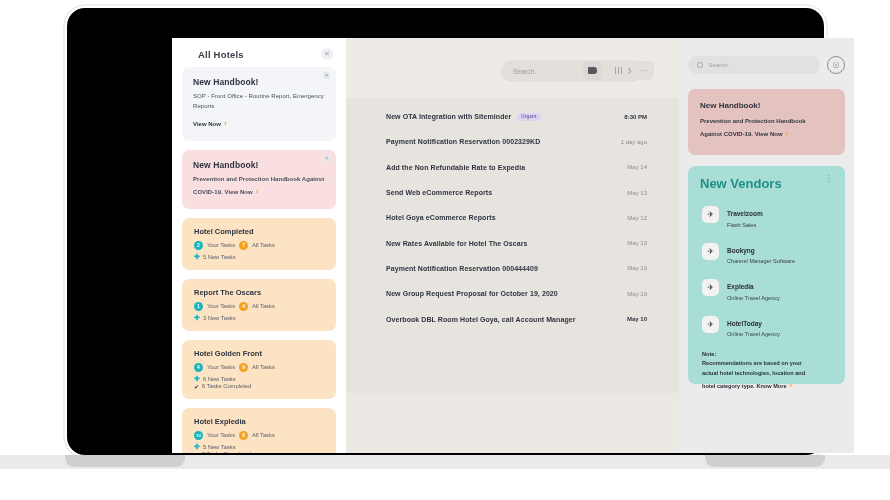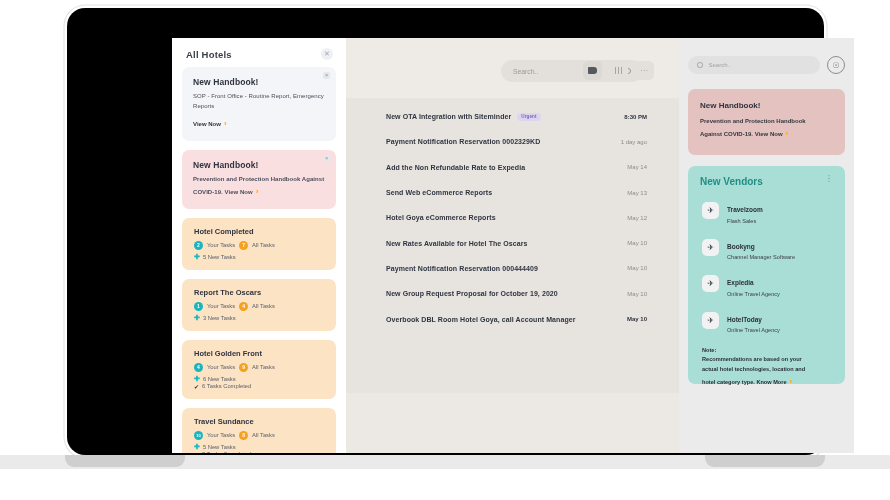--- a/index.html
+++ b/index.html
@@ -63,21 +63,21 @@
     width: 175px; height: 415px;
     background: #ebebeb;
     padding: 0 9px;
   }
 
   
   .left-header {
     display: flex; align-items: center; justify-content: space-between;
     padding: 10px 3px 7px 4px;
   }
-  .left-title { font-size: 9.5px; font-weight: bold; color: #3b3f4a; letter-spacing: .2px; }
+  .left-title { font-size: 9.5px; font-weight: bold; color: #3b3f4a; letter-spacing: .2px; margin-left: 12px; }
   .round-x {
     width: 12px; height: 12px; border-radius: 50%;
     background: #eef0f4; color: #9ea5b3;
     font-size: 7px; line-height: 12px; text-align: center;
   }
 
   .card { position: relative; border-radius: 7px; padding: 10px 11px 11px 11px; margin-bottom: 9px; }
   .card .mini-x {
     position: absolute; top: 5px; right: 6px;
     width: 7px; height: 7px; border-radius: 2px;
@@ -154,21 +154,21 @@
     width: 18px; height: 18px; border-radius: 50%;
     border: 1px solid #8d8d8d; display: flex; align-items: center; justify-content: center;
     color: #6e6e6e; font-size: 8px;
   }
   .pink-card { background: #e3c2c0; border-radius: 7px; padding: 12px 12px 14px 12px; margin-top: 15px; }
   .pink-title { font-size: 8px; font-weight: bold; color: #2f3440; margin-bottom: 6px; }
   .pink-body { font-size: 6px; color: #34383f; line-height: 1.8; font-weight: bold; }
 
   .teal-card { background: #a9ded6; border-radius: 7px; padding: 10px 12px 12px 12px; margin-top: 11px; height: 218px; position: relative; }
   .teal-head { display: flex; align-items: flex-start; justify-content: space-between; }
-  .teal-title { font-size: 10px; font-weight: bold; color: #1f8f86; }
+  .teal-title { font-size: 13px; font-weight: bold; color: #1f8f86; }
   .vdots { color: #2fa299; font-size: 8px; line-height: 6px; letter-spacing: 0; }
   .vendor { display: flex; align-items: center; gap: 8px; margin-top: 11px; padding-left: 2px; }
   .v-logo {
     width: 17px; height: 17px; border-radius: 5px; background: #f2f2f2;
     display: flex; align-items: center; justify-content: center; flex: none;
     color: #2f3440; font-size: 8px;
   }
   .v-name { font-size: 6.5px; font-weight: bold; color: #2b2f38; }
   .v-sub { font-size: 5.6px; color: #3b4049; margin-top: 1.5px; }
   .note { margin-top: 14px; padding-left: 2px; }
@@ -243,21 +243,21 @@
             <span class="plus-ic">✚</span>
             <span>6 New Tasks</span>
           </div>
           <div class="small-line">
             <span class="chk-ic">✔</span>
             <span>6 Tasks Completed</span>
           </div>
         </div>
 
         <div class="hotel-card">
-          <div class="hotel-name">Travel Sundance</div>
+          <div class="hotel-name">Hotel Expledia</div>
           <div class="task-row">
             <span class="badge badge-teal" style="font-size:4px">10</span>
             <span class="task-label">Your Tasks</span>
             <span class="badge badge-orange">8</span>
             <span class="task-label">All Tasks</span>
           </div>
           <div class="small-line">
             <span class="plus-ic">✚</span>
             <span>5 New Tasks</span>
           </div>

